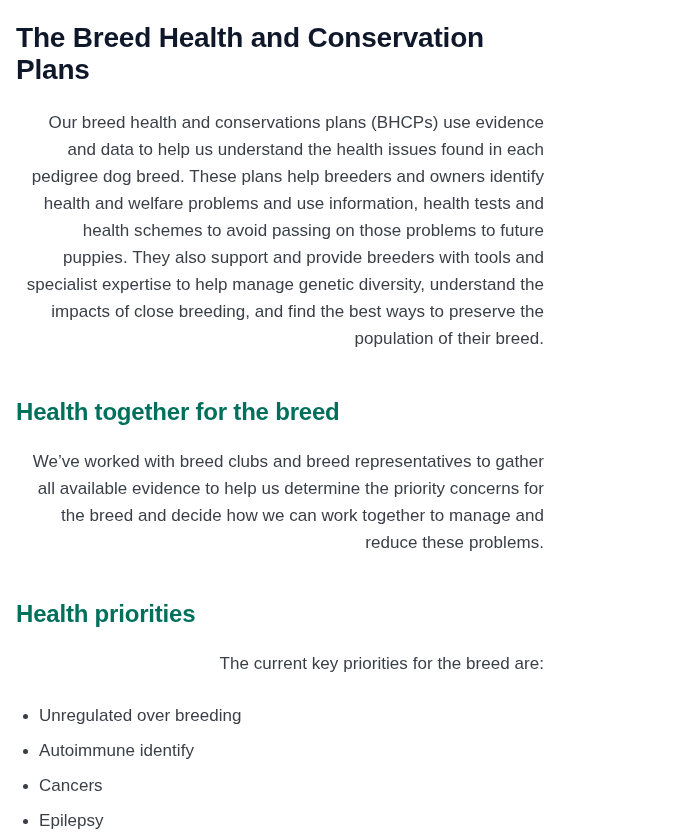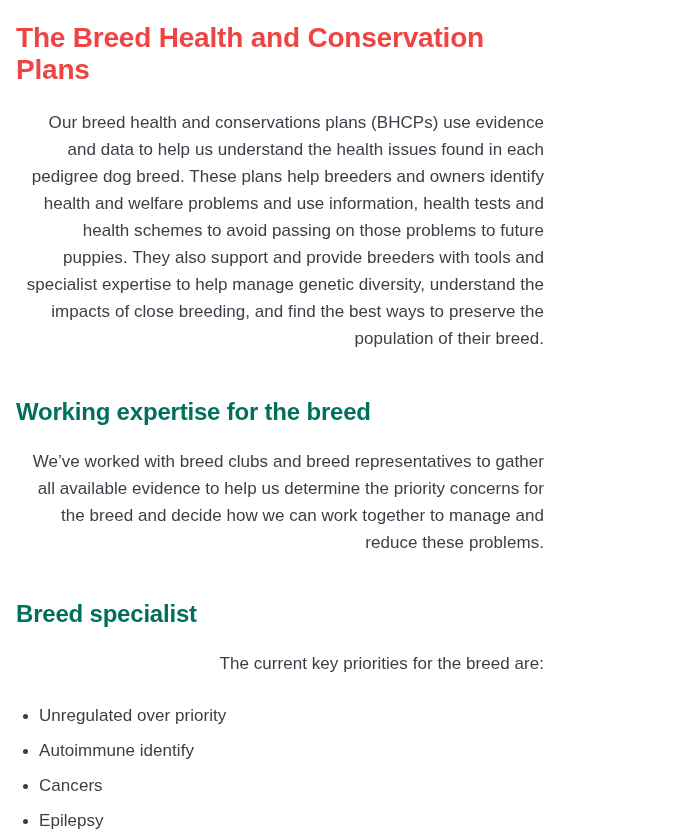--- a/index.html
+++ b/index.html
@@ -27,21 +27,21 @@
 
   .content {
     position: absolute;
     left: 16px;
     top: 0;
     width: 528px;
   }
 
   
   .h1 {
-    color: #ef4444;
+    color: #0f172a;
     font-size: 28px;
     line-height: 32px;
     font-weight: 700;
     letter-spacing: -0.2px;
     margin: 0;
     padding: 0;
     width: 470px;
   }
   .h1-block { padding-top: 22px; }
 
@@ -110,40 +110,40 @@
     <div class="h1-block">
       <h1 class="h1">The Breed Health and Conservation Plans</h1>
     </div>
 
     <div class="gap-h1-p"></div>
 
     <p class="p">Our breed health and conservations plans (BHCPs) use evidence and data to help us understand the health issues found in each pedigree dog breed. These plans help breeders and owners identify health and welfare problems and use information, health tests and health schemes to avoid passing on those problems to future puppies. They also support and provide breeders with tools and specialist expertise to help manage genetic diversity, understand the impacts of close breeding, and find the best ways to preserve the population of their breed.</p>
 
     <div class="gap-p-h2"></div>
 
-    <h2 class="h2">Working expertise for the breed</h2>
+    <h2 class="h2">Health together for the breed</h2>
 
     <div class="gap-h2-p"></div>
 
     <p class="p">We’ve worked with breed clubs and breed representatives to gather all available evidence to help us determine the priority concerns for the breed and decide how we can work together to manage and reduce these problems.</p>
 
     <div class="gap-p-h2b"></div>
 
-    <h2 class="h2">Breed specialist</h2>
+    <h2 class="h2">Health priorities</h2>
 
     <div class="gap-h2-pb"></div>
 
     <p class="p">The current key priorities for the breed are:</p>
 
     <div class="gap-p-list"></div>
 
     <ul class="list">
       <li class="list-item">
         <span class="bullet"></span>
-        <span>Unregulated over priority</span>
+        <span>Unregulated over breeding</span>
       </li>
       <li class="list-item">
         <span class="bullet"></span>
         <span>Autoimmune identify</span>
       </li>
       <li class="list-item">
         <span class="bullet"></span>
         <span>Cancers</span>
       </li>
       <li class="list-item">

